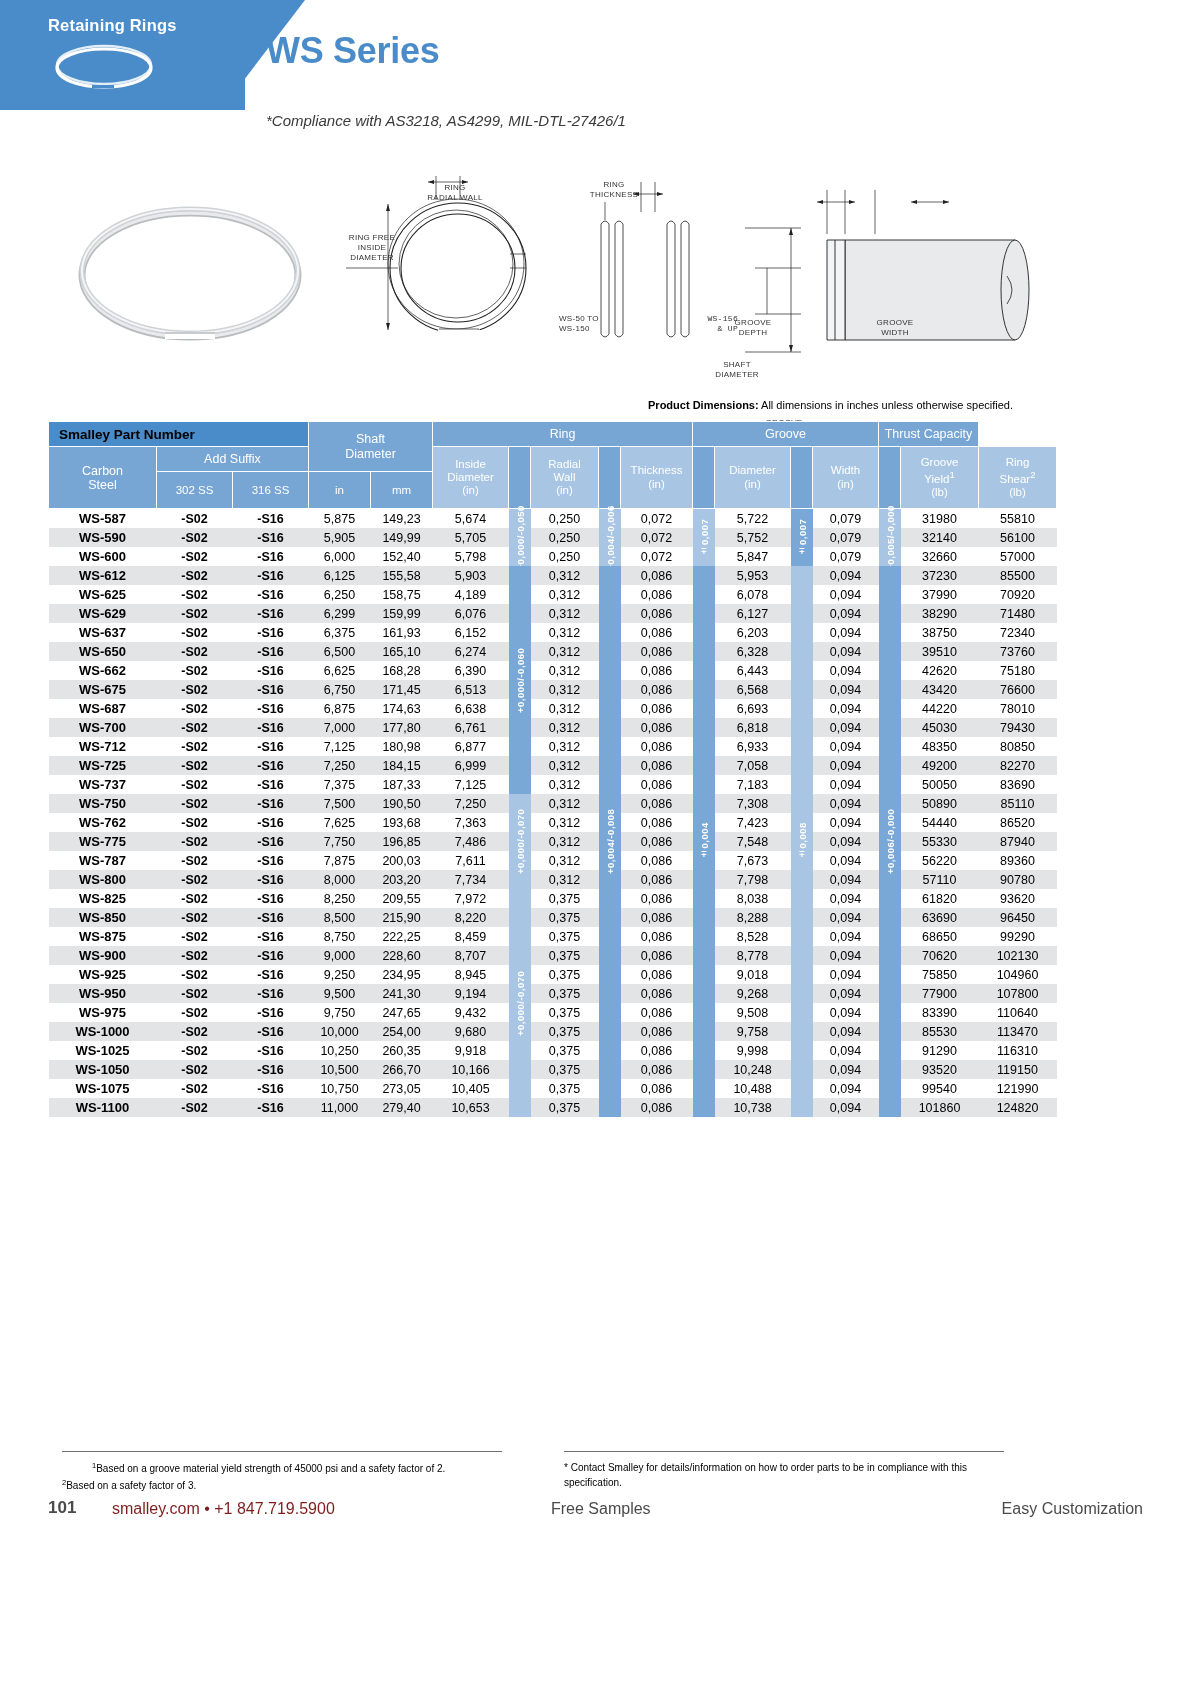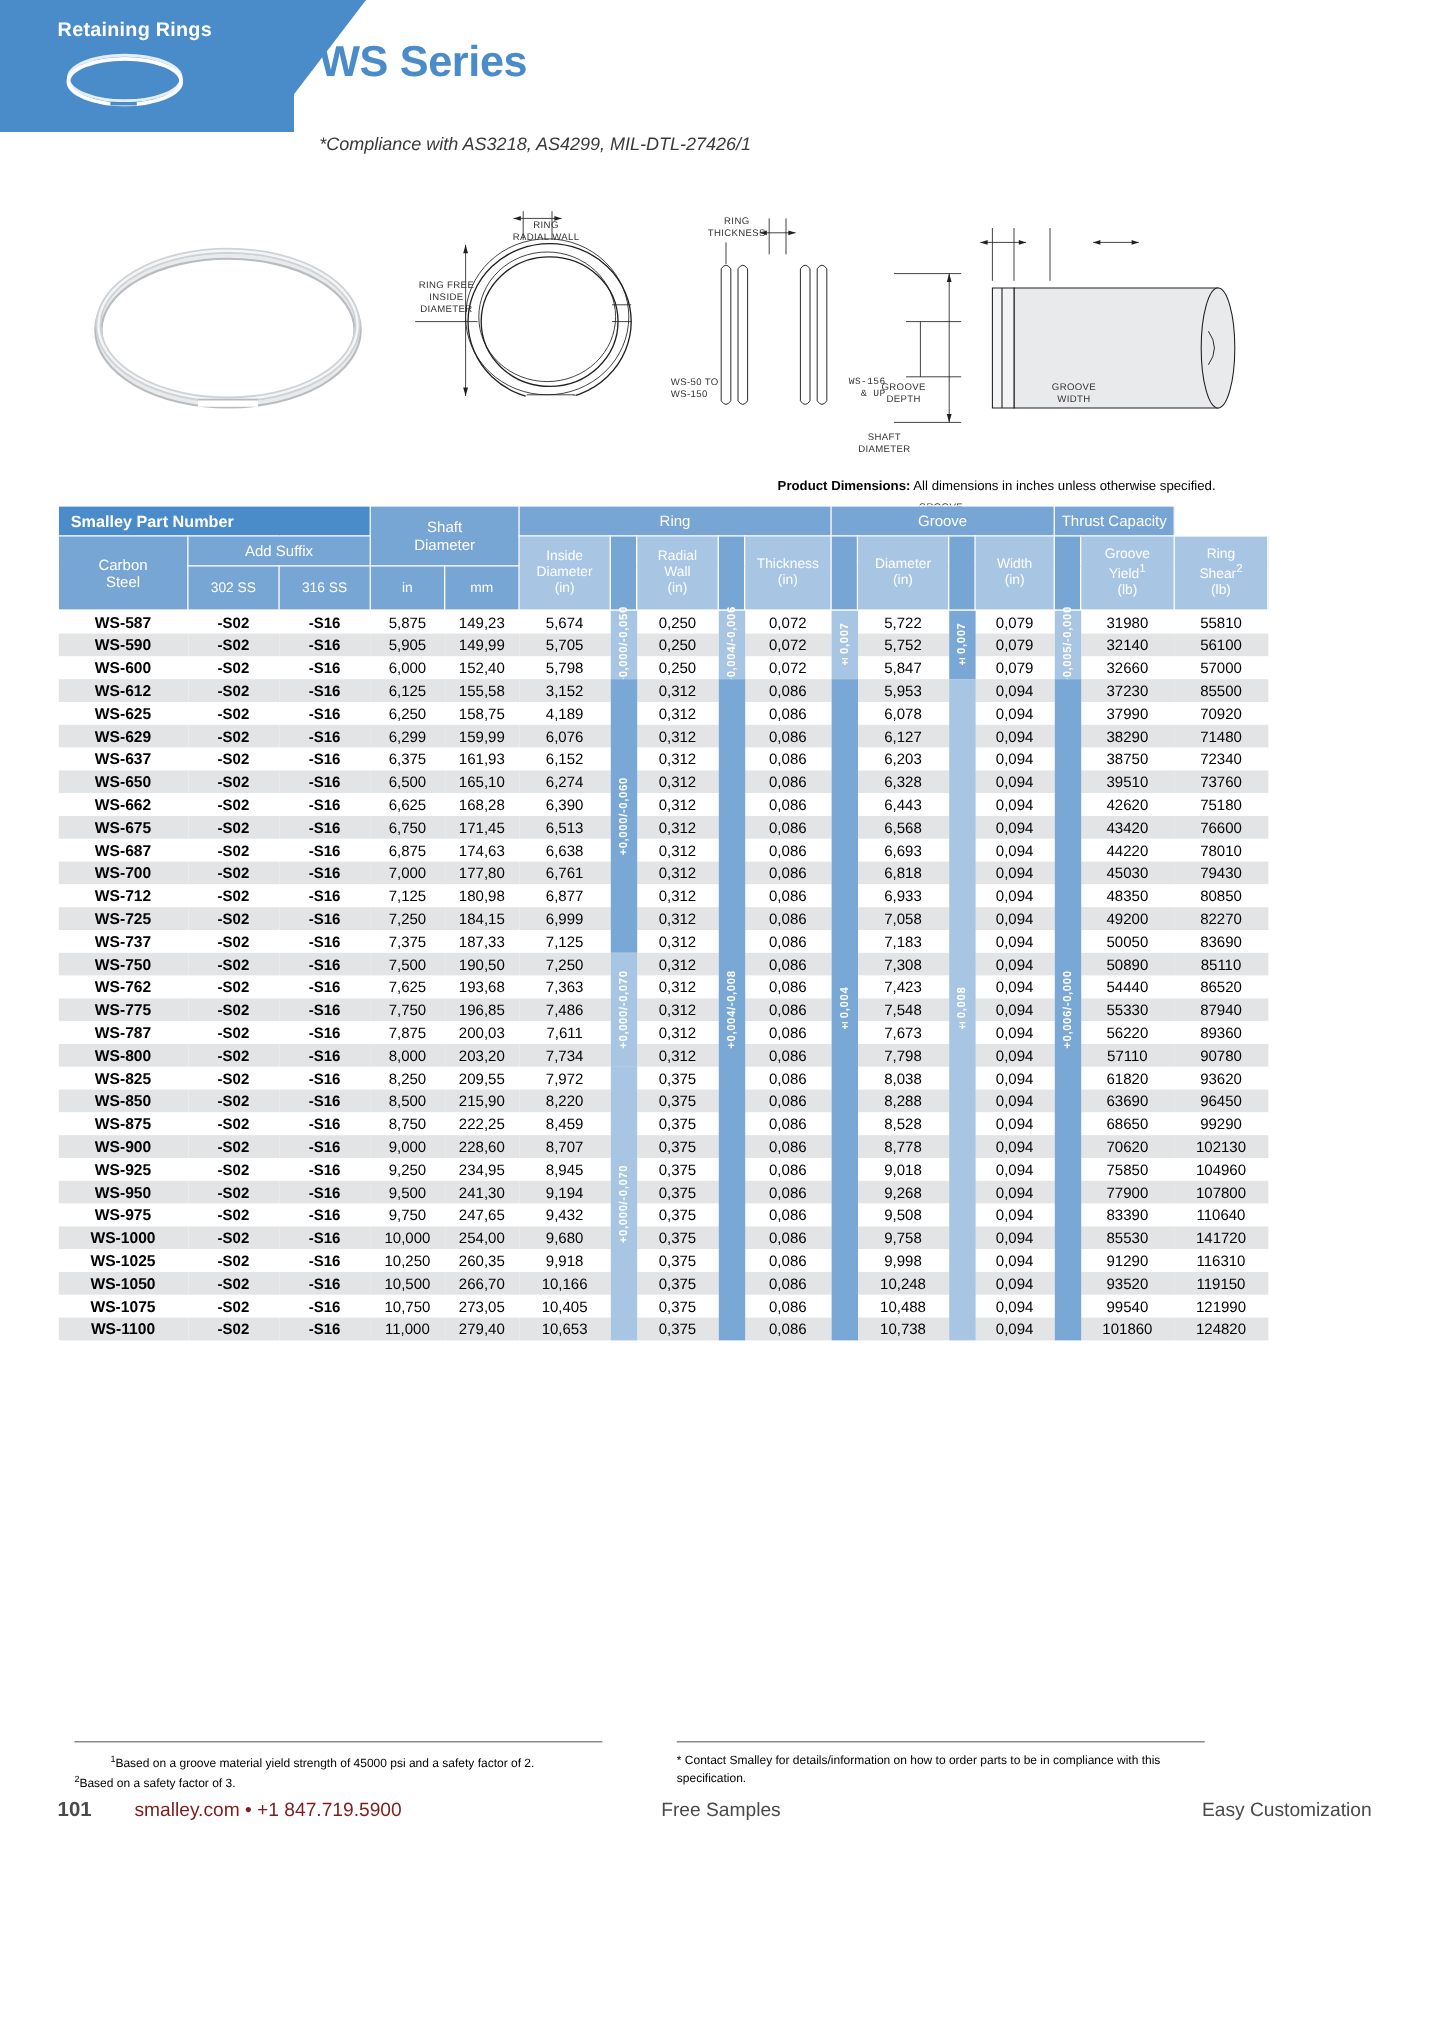--- a/index.html
+++ b/index.html
@@ -54,21 +54,21 @@
 
   
   .tbl-wrap{position:absolute;left:48px;top:421px;width:968px;}
   table.spec{
     border-collapse:collapse;width:968px;
     table-layout:fixed;
   }
   table.spec th,table.spec td{padding:0;margin:0;}
 
   .h-main{
-    background:#4a8bc9;color:#ffffff;font-size:13.5px;font-weight:bold;
+    background:#4a8bc9;color:#000000;font-size:13.5px;font-weight:bold;
     text-align:left;padding-left:10px !important;height:24px;
     border:1px solid #ffffff;
   }
   .h-grp{
     background:#77a5d4;color:#fff;font-size:12.5px;font-weight:normal;
     text-align:center;border:1px solid #ffffff;height:24px;
   }
   .h-grp2{
     background:#77a5d4;color:#fff;font-size:12.5px;font-weight:normal;
     text-align:center;border:1px solid #ffffff;
@@ -346,21 +346,21 @@
           <td class="tolcell"></td>
           <td class="c-num">32660</td>
           <td class="c-num">57000</td>
         </tr>
         <tr class="alt">
           <td class="c-part">WS-612</td>
           <td class="c-sfx">-S02</td>
           <td class="c-sfx">-S16</td>
           <td class="c-num">6,125</td>
           <td class="c-num">155,58</td>
-          <td class="c-num">3,152</td>
+          <td class="c-num">5,903</td>
           <td class="tolcell"></td>
           <td class="c-num">0,312</td>
           <td class="tolcell"></td>
           <td class="c-num">0,086</td>
           <td class="tolcell"></td>
           <td class="c-num">5,953</td>
           <td class="tolcell"></td>
           <td class="c-num">0,094</td>
           <td class="tolcell"></td>
           <td class="c-num">37230</td>
@@ -813,21 +813,21 @@
           <td class="tolcell"></td>
           <td class="c-num">0,375</td>
           <td class="tolcell"></td>
           <td class="c-num">0,086</td>
           <td class="tolcell"></td>
           <td class="c-num">9,758</td>
           <td class="tolcell"></td>
           <td class="c-num">0,094</td>
           <td class="tolcell"></td>
           <td class="c-num">85530</td>
-          <td class="c-num">141720</td>
+          <td class="c-num">113470</td>
         </tr>
         <tr class="row">
           <td class="c-part">WS-1025</td>
           <td class="c-sfx">-S02</td>
           <td class="c-sfx">-S16</td>
           <td class="c-num">10,250</td>
           <td class="c-num">260,35</td>
           <td class="c-num">9,918</td>
           <td class="tolcell"></td>
           <td class="c-num">0,375</td>

